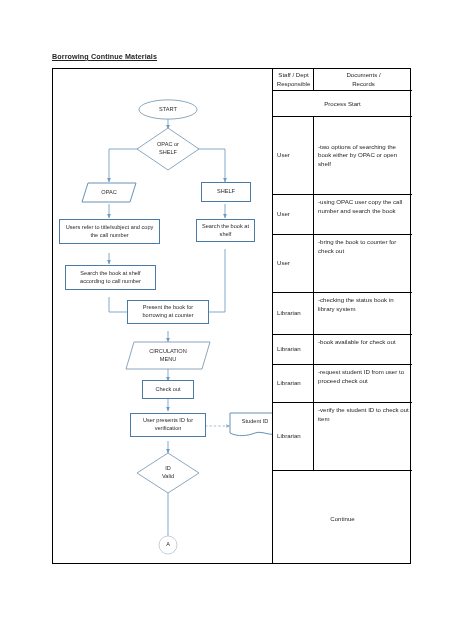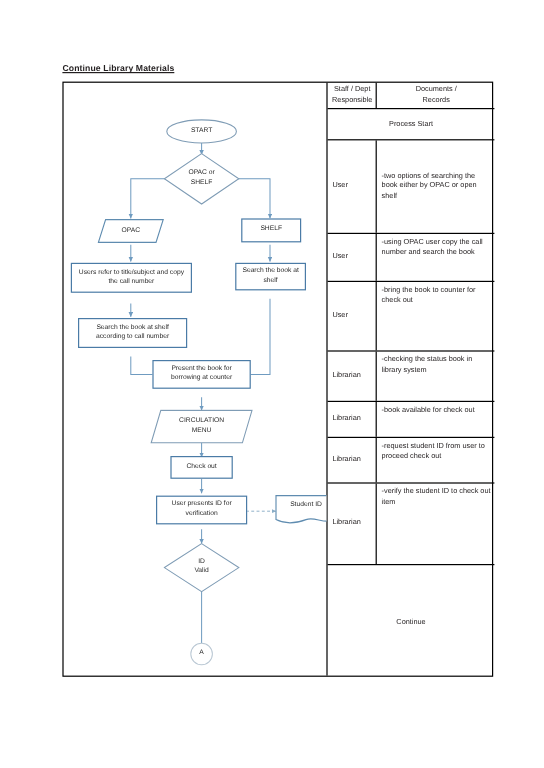--- a/index.html
+++ b/index.html
@@ -133,21 +133,21 @@
   #wires {
     position: absolute;
     left: 0; top: 0;
     width: 220px; height: 496px;
     pointer-events: none;
   }
 </style>
 </head>
 <body>
 
-<div id="doc-title">Continue Library Materials</div>
+<div id="doc-title">Borrowing Continue Materials</div>
 
 <div id="sheet">
 
   <div id="flow-panel">
 
     <svg id="wires" viewBox="0 0 220 496">
       <defs>
         <marker id="ar" markerWidth="6" markerHeight="6" refX="4.6" refY="2.2" orient="auto">
           <path d="M0,0 L4.8,2.2 L0,4.4 z" fill="#6f9bc0"></path>
         </marker>

